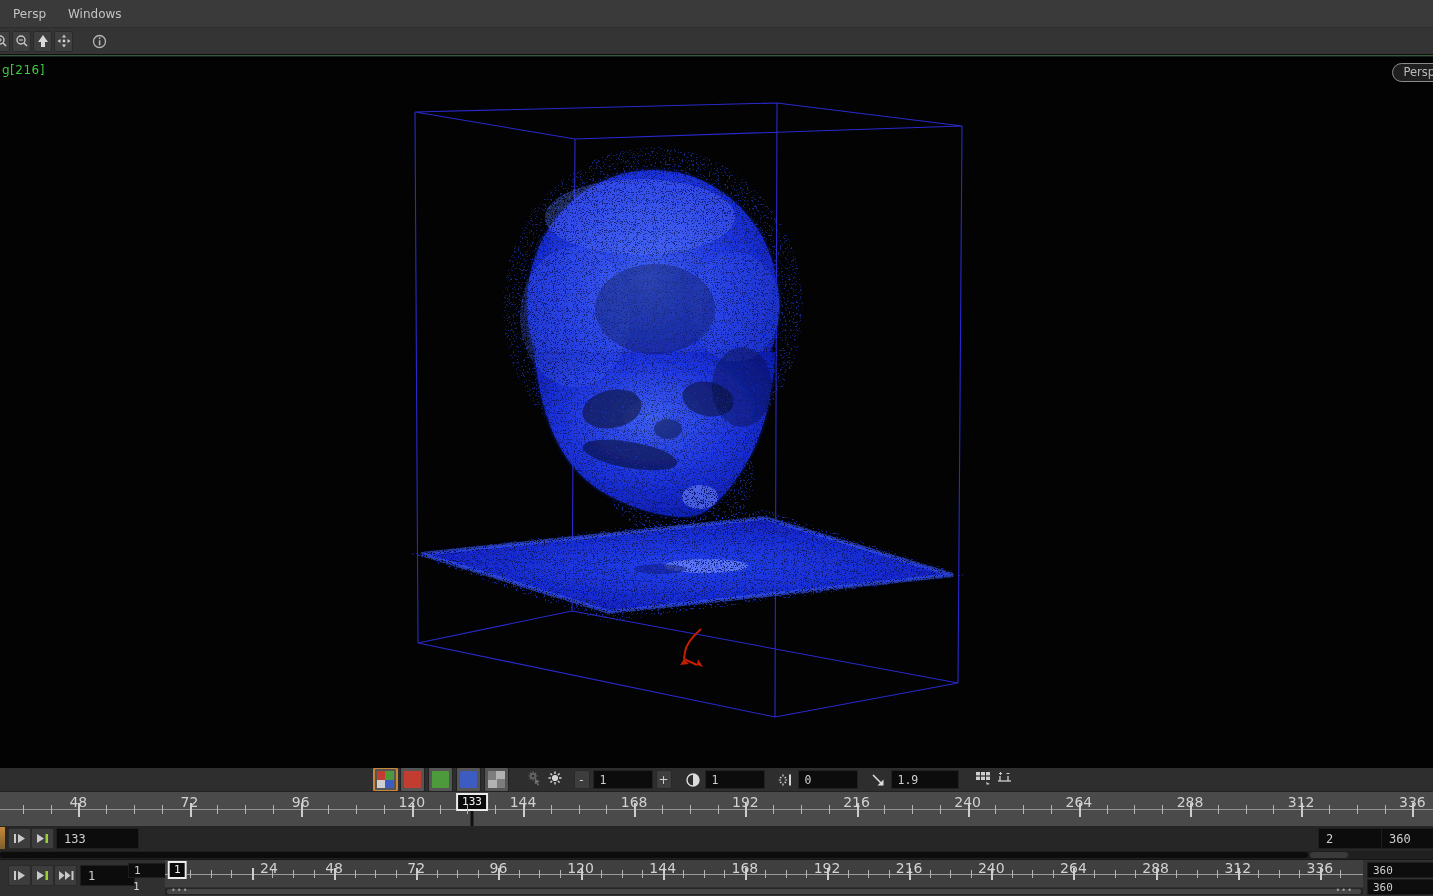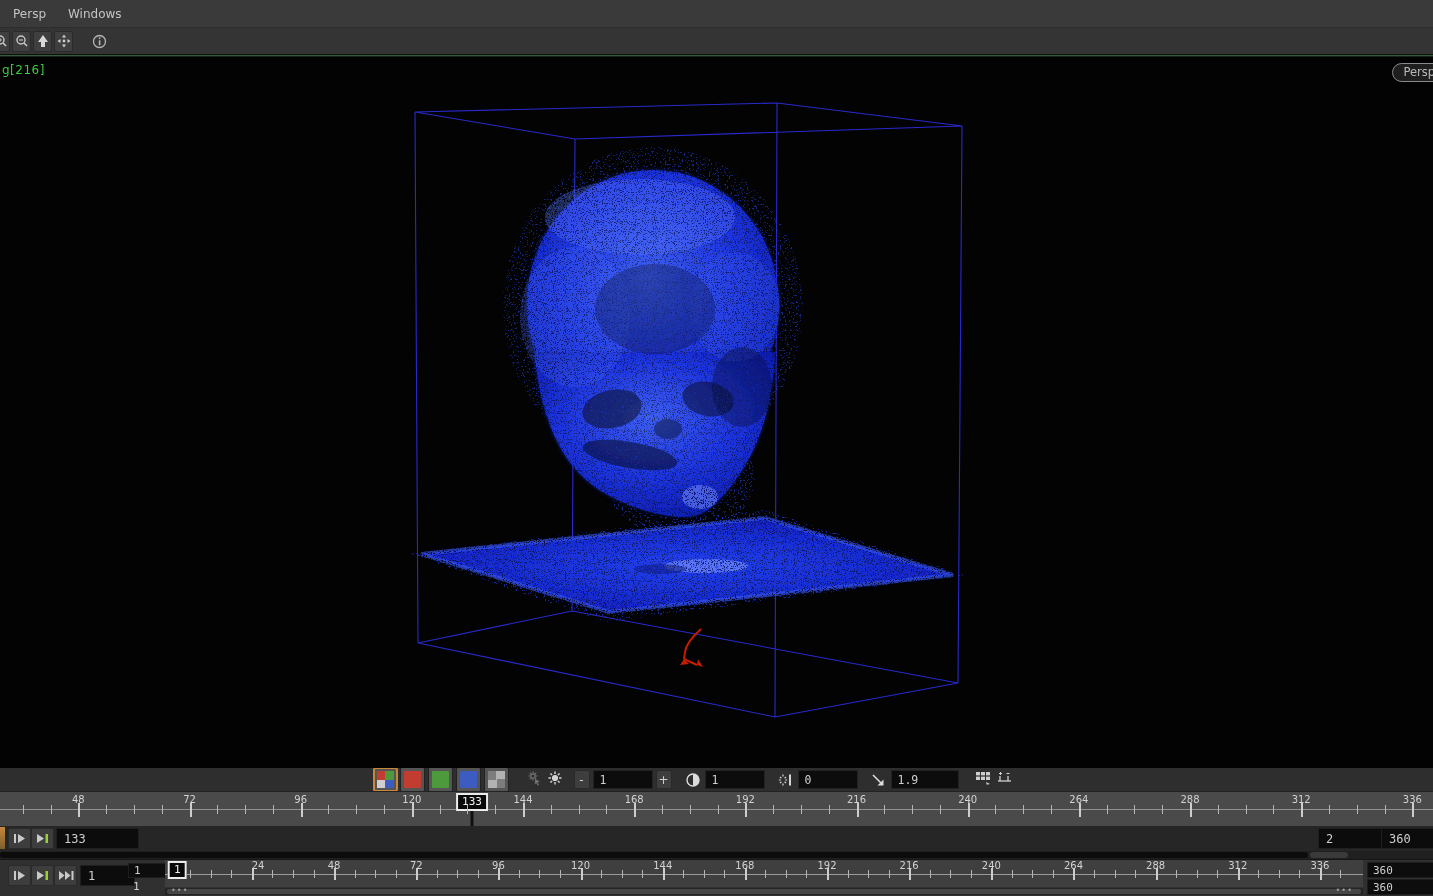--- a/index.html
+++ b/index.html
@@ -57,21 +57,21 @@
   .sq{width:14px;height:17px;background:#3e3e3e;border:1px solid #2a2a2a;border-radius:2px;
       color:#cfcfcf;font-size:12px;display:flex;align-items:center;justify-content:center;line-height:10px;}
   .dfield{height:17px;background:#0c0c0c;border:1px solid #222;color:#cfcfcf;font-size:11.5px;
           display:flex;align-items:center;padding-left:6px;}
   .w52{width:52px;} .w60{width:60px;}
 
   
   .ruler{position:relative;height:34px;background:#4a4a4a;flex:0 0 auto;overflow:hidden;
          border-top:1px solid #222;}
   .rline{position:absolute;left:0;right:0;top:17px;height:1px;background:#8f8f8f;}
-  .rt-label{position:absolute;top:2px;transform:translateX(-50%);font-size:10px;color:#d2d2d2;}
+  .rt-label{position:absolute;top:2px;transform:translateX(-50%);font-size:14px;color:#d2d2d2;}
   .rt{position:absolute;background:#b5b5b5;width:1px;}
   .rt.minor{top:13px;height:9px;}
   .rt.major{top:11px;height:14px;width:2px;background:#cdcdcd;}
   .cur-line{position:absolute;top:15px;bottom:0;width:3px;background:#101010;transform:translateX(-50%);}
   .cur-box{position:absolute;top:1px;transform:translateX(-50%);background:#0a0a0a;border:2px solid #ececec;
            color:#f2f2f2;font-size:11px;padding:0 4px 1px 4px;line-height:13px;}
 
   
   .playbar{position:relative;height:25px;background:#262626;flex:0 0 auto;}
   .edge-toggle{position:absolute;left:0;top:1px;width:5px;height:22px;
@@ -535,21 +535,21 @@
         <div class="rt major" style="left: 990.624px;"></div>
         <div class="rt minor" style="left: 1011.16px;"></div>
         <div class="rt minor" style="left: 1031.7px;"></div>
         <div class="rt minor" style="left: 1052.24px;"></div>
         <div class="rt major" style="left: 1072.78px;"></div>
         <div class="rt minor" style="left: 1093.31px;"></div>
         <div class="rt minor" style="left: 1113.85px;"></div>
         <div class="rt minor" style="left: 1134.39px;"></div>
         <div class="rt major" style="left: 1154.93px;"></div>
         <div class="rt minor" style="left: 1175.47px;"></div>
-        <div class="rt-label" style="left: 93px;">24</div>
+        <div class="rt-label" style="left: 104px;">24</div>
         <div class="rt-label" style="left: 169.104px;">48</div>
         <div class="rt-label" style="left: 251.256px;">72</div>
         <div class="rt-label" style="left: 333.408px;">96</div>
         <div class="rt-label" style="left: 415.56px;">120</div>
         <div class="rt-label" style="left: 497.712px;">144</div>
         <div class="rt-label" style="left: 579.864px;">168</div>
         <div class="rt-label" style="left: 662.016px;">192</div>
         <div class="rt-label" style="left: 744.168px;">216</div>
         <div class="rt-label" style="left: 826.32px;">240</div>
         <div class="rt-label" style="left: 908.472px;">264</div>

